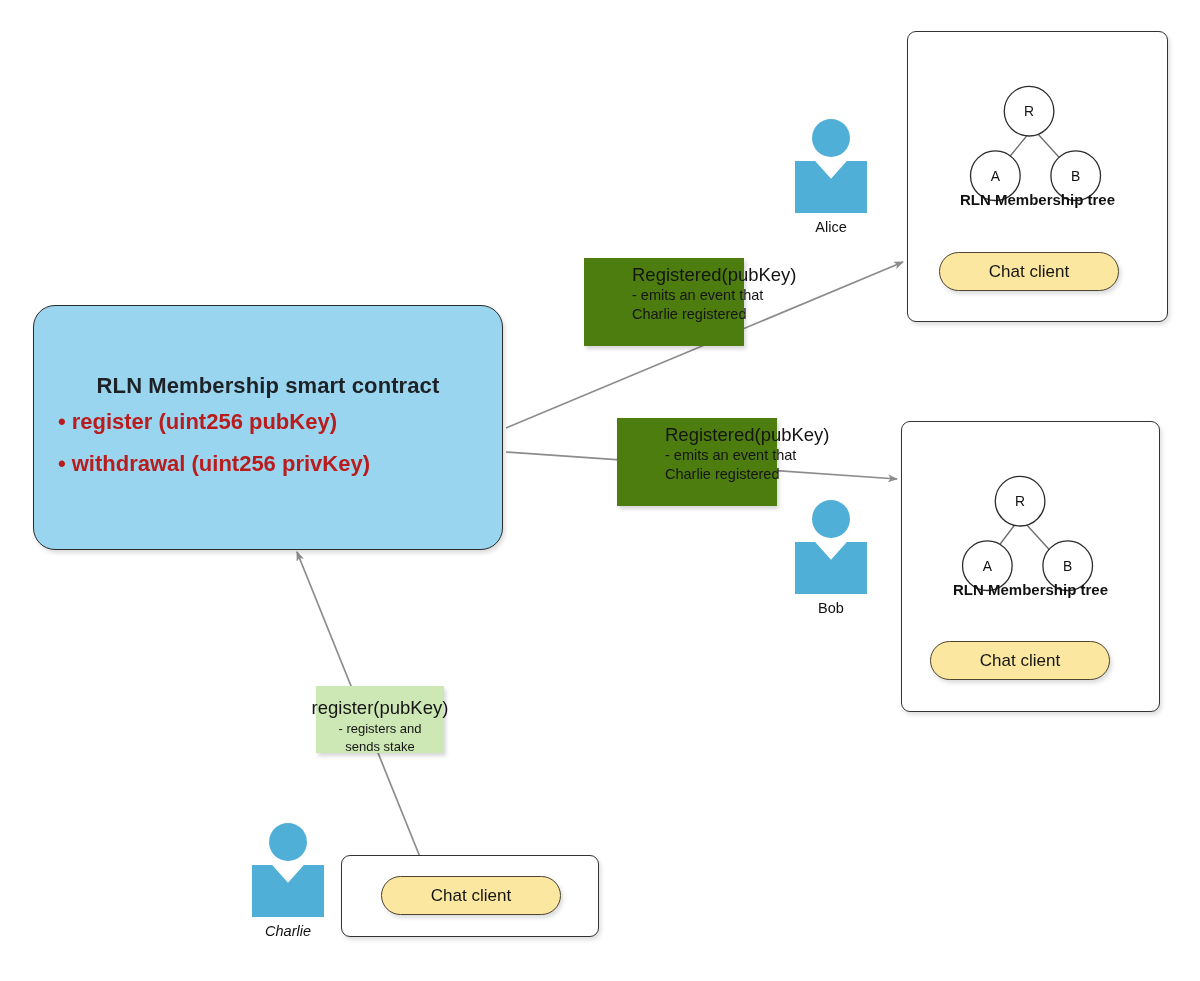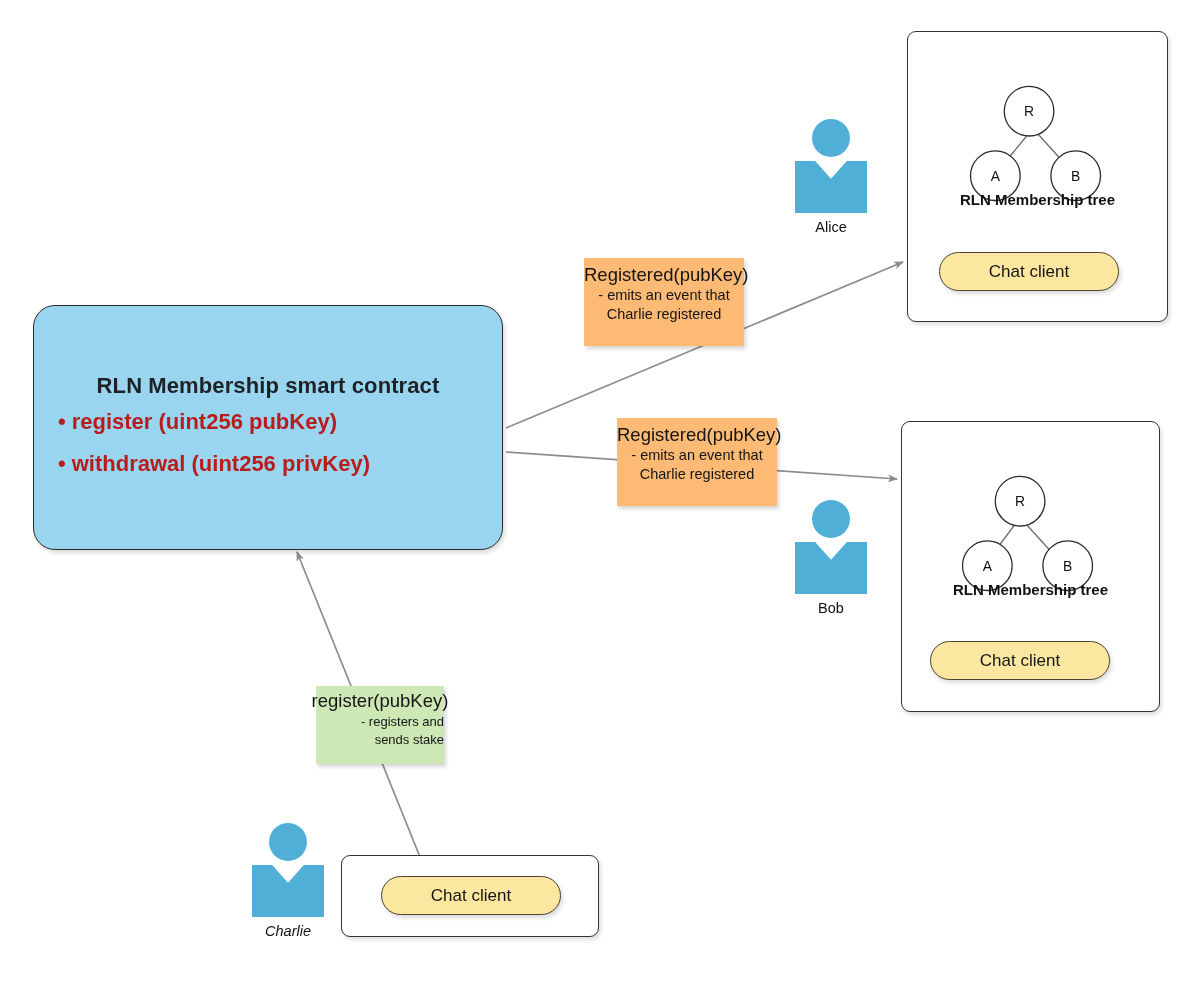--- a/index.html
+++ b/index.html
@@ -84,26 +84,26 @@
     line-height: 23px;
     color: #151515;
     white-space: nowrap;
   }
   .note .note-sub {
     font-size: 14.5px;
     line-height: 19px;
     color: #151515;
     white-space: nowrap;
   }
-  .note-orange { background: #fdba74; }
+  .note-orange { background: #4d7c0f; padding-left: 48px; }
   .note-green  { background: #CDE8B5; }
 
   #note-alice { left: 584px; top: 258px; width: 160px; height: 88px; }
   #note-bob   { left: 617px; top: 418px; width: 160px; height: 88px; }
-  #note-register { left: 316px; top: 686px; width: 128px; height: 78px; padding-top: 3px; text-align: right; }
+  #note-register { left: 316px; top: 686px; width: 128px; height: 67px; padding-top: 10px; }
   #note-register .note-title { font-size: 18.5px; }
   #note-register .note-sub { font-size: 13px; line-height: 18px; }
   .note-overflow-title {
     position: absolute;
     left: 50%;
     transform: translateX(-50%);
     white-space: nowrap;
   }
 
   

